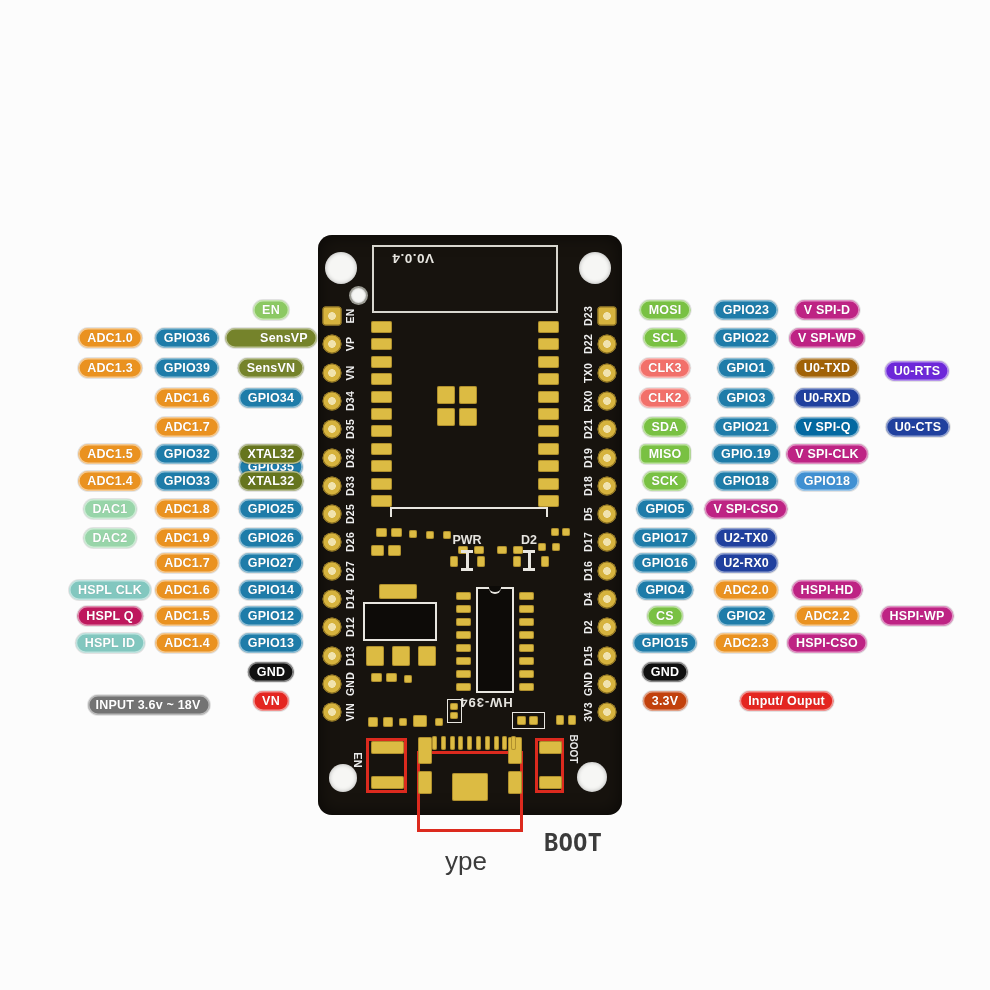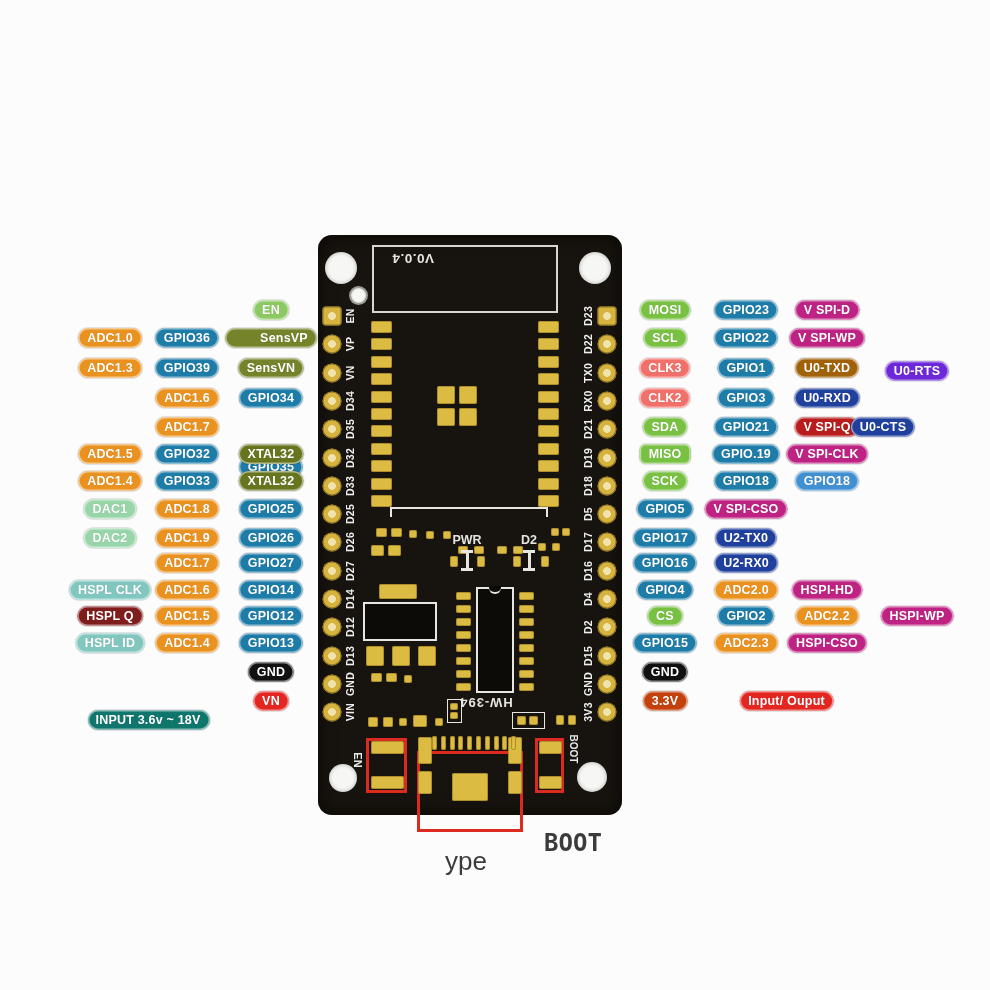--- a/index.html
+++ b/index.html
@@ -104,48 +104,48 @@
       <div class="pill" style="left: 187px; top: 509px; background: rgb(234, 146, 32);">ADC1.8</div>
       <div class="pill" style="left: 271px; top: 509px; background: rgb(30, 124, 169);">GPIO25</div>
       <div class="pill" style="left: 110px; top: 538px; background: rgb(152, 213, 169);">DAC2</div>
       <div class="pill" style="left: 187px; top: 538px; background: rgb(234, 146, 32);">ADC1.9</div>
       <div class="pill" style="left: 271px; top: 538px; background: rgb(30, 124, 169);">GPIO26</div>
       <div class="pill" style="left: 187px; top: 563px; background: rgb(234, 146, 32);">ADC1.7</div>
       <div class="pill" style="left: 271px; top: 563px; background: rgb(30, 124, 169);">GPIO27</div>
       <div class="pill" style="left: 110px; top: 590px; background: rgb(130, 199, 191);">HSPL CLK</div>
       <div class="pill" style="left: 187px; top: 590px; background: rgb(234, 146, 32);">ADC1.6</div>
       <div class="pill" style="left: 271px; top: 590px; background: rgb(30, 124, 169);">GPIO14</div>
-      <div class="pill" style="left: 110px; top: 616px; background: #7f1d1d;">HSPL Q</div>
+      <div class="pill" style="left: 110px; top: 616px; background: #be185d;">HSPL Q</div>
       <div class="pill" style="left: 187px; top: 616px; background: rgb(234, 146, 32);">ADC1.5</div>
       <div class="pill" style="left: 271px; top: 616px; background: rgb(30, 124, 169);">GPIO12</div>
       <div class="pill" style="left: 110px; top: 643px; background: rgb(130, 199, 191);">HSPL ID</div>
       <div class="pill" style="left: 187px; top: 643px; background: rgb(234, 146, 32);">ADC1.4</div>
       <div class="pill" style="left: 271px; top: 643px; background: rgb(30, 124, 169);">GPIO13</div>
       <div class="pill" style="left: 271px; top: 672px; background: rgb(16, 16, 16);">GND</div>
-      <div class="pill" style="left: 148.5px; top: 720px; background: #0f766e; padding-left: 8px;">INPUT  3.6v ~ 18V</div>
+      <div class="pill" style="left: 148.5px; top: 705px; background: #737373; padding-left: 8px;">INPUT  3.6v ~ 18V</div>
       <div class="pill" style="left: 271px; top: 701px; background: rgb(228, 38, 33);">VN</div>
     </div>
   <div id="right-labels">
       <div class="pill" style="left: 665px; top: 310px; background: rgb(121, 193, 67);">MOSI</div>
       <div class="pill" style="left: 746px; top: 310px; background: rgb(30, 124, 169);">GPIO23</div>
       <div class="pill" style="left: 827px; top: 310px; background: rgb(190, 35, 132);">V SPI-D</div>
       <div class="pill" style="left: 665px; top: 338px; background: rgb(121, 193, 67);">SCL</div>
       <div class="pill" style="left: 746px; top: 338px; background: rgb(30, 124, 169);">GPIO22</div>
       <div class="pill" style="left: 827px; top: 338px; background: rgb(190, 35, 132);">V SPI-WP</div>
       <div class="pill" style="left: 917px; top: 338px; background: #6d28d9; margin-top: 33px;">U0-RTS</div>
       <div class="pill" style="left: 665px; top: 368px; background: rgb(242, 112, 106);">CLK3</div>
       <div class="pill" style="left: 746px; top: 368px; background: rgb(30, 124, 169);">GPIO1</div>
       <div class="pill" style="left: 827px; top: 368px; background: #a16207;">U0-TXD</div>
       <div class="pill" style="left: 665px; top: 398px; background: rgb(242, 112, 106);">CLK2</div>
       <div class="pill" style="left: 746px; top: 398px; background: rgb(30, 124, 169);">GPIO3</div>
       <div class="pill" style="left: 827px; top: 398px; background: rgb(32, 64, 158);">U0-RXD</div>
       <div class="pill" style="left: 665px; top: 427px; background: rgb(121, 193, 67);">SDA</div>
       <div class="pill" style="left: 746px; top: 427px; background: rgb(30, 124, 169);">GPIO21</div>
-      <div class="pill" style="left: 827px; top: 427px; background: #b91c1c;">V SPI-Q</div>
-      <div class="pill" style="left: 883px; top: 427px; background: rgb(32, 64, 158); border-radius: 10px;">U0-CTS</div>
+      <div class="pill" style="left: 827px; top: 427px; background: #0369a1;">V SPI-Q</div>
+      <div class="pill" style="left: 918px; top: 427px; background: rgb(32, 64, 158); border-radius: 10px;">U0-CTS</div>
       <div class="pill" style="left: 665px; top: 454px; background: rgb(121, 193, 67); border-radius: 6px;">MISO</div>
       <div class="pill" style="left: 746px; top: 454px; background: rgb(30, 124, 169);">GPIO.19</div>
       <div class="pill" style="left: 827px; top: 454px; background: rgb(190, 35, 132);">V SPI-CLK</div>
       <div class="pill" style="left: 665px; top: 481px; background: rgb(121, 193, 67);">SCK</div>
       <div class="pill" style="left: 746px; top: 481px; background: rgb(30, 124, 169);">GPIO18</div>
       <div class="pill" style="left: 827px; top: 481px; background: rgb(64, 144, 210);">GPIO18</div>
       <div class="pill" style="left: 665px; top: 509px; background: rgb(30, 124, 169);">GPIO5</div>
       <div class="pill" style="left: 746px; top: 509px; background: rgb(190, 35, 132);">V SPI-CSO</div>
       <div class="pill" style="left: 665px; top: 538px; background: rgb(30, 124, 169);">GPIO17</div>
       <div class="pill" style="left: 746px; top: 538px; background: rgb(32, 64, 158);">U2-TX0</div>

